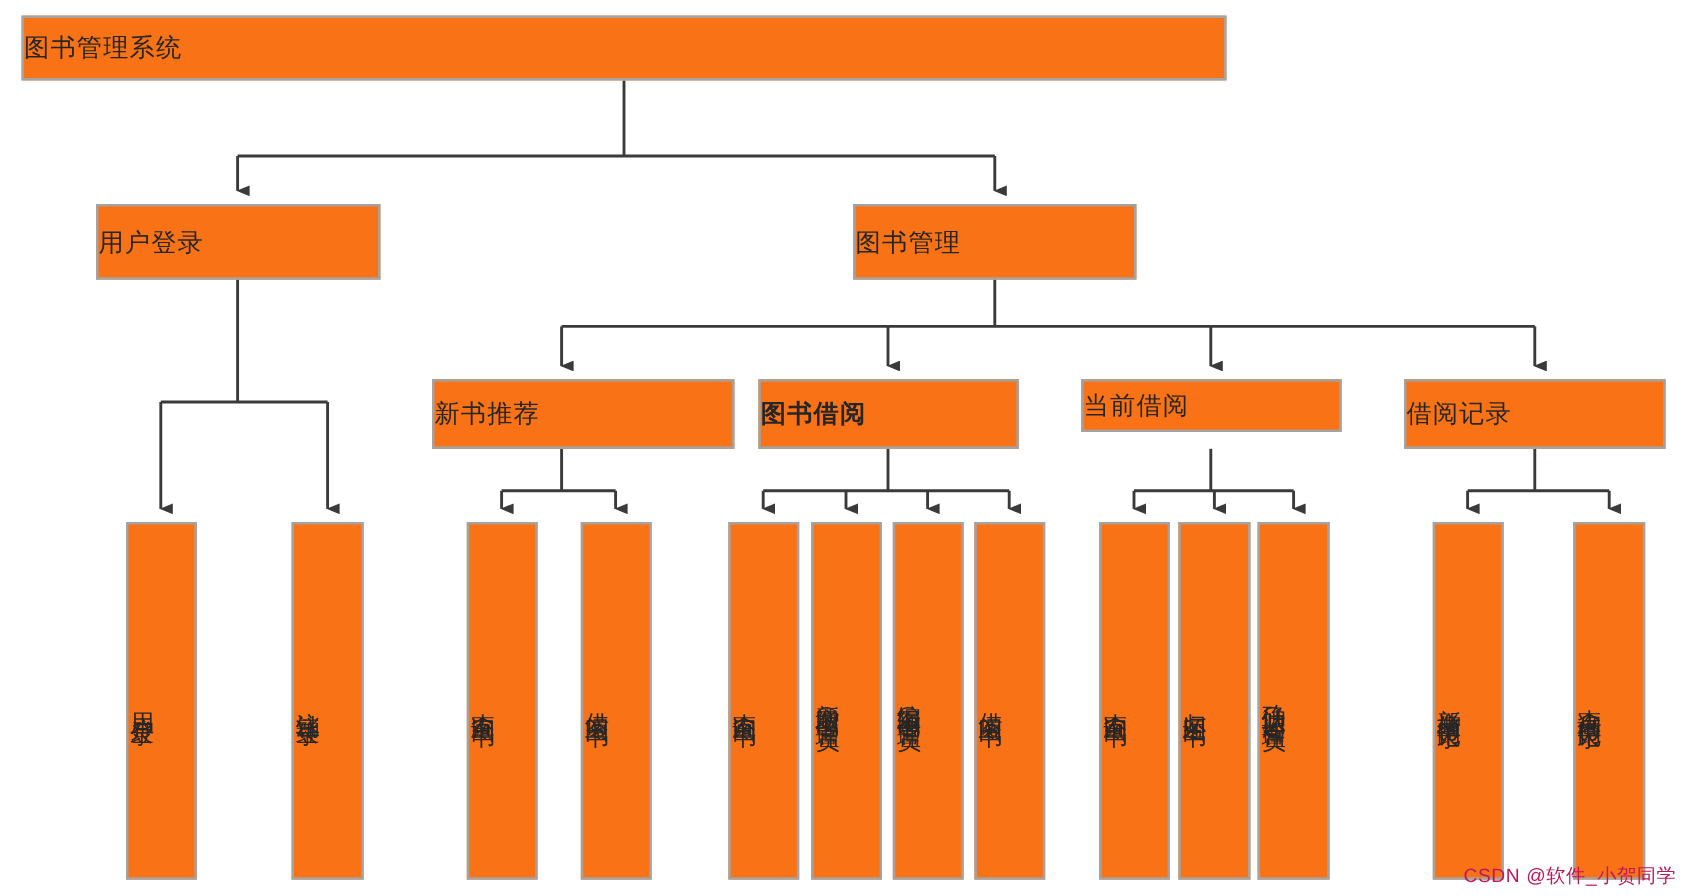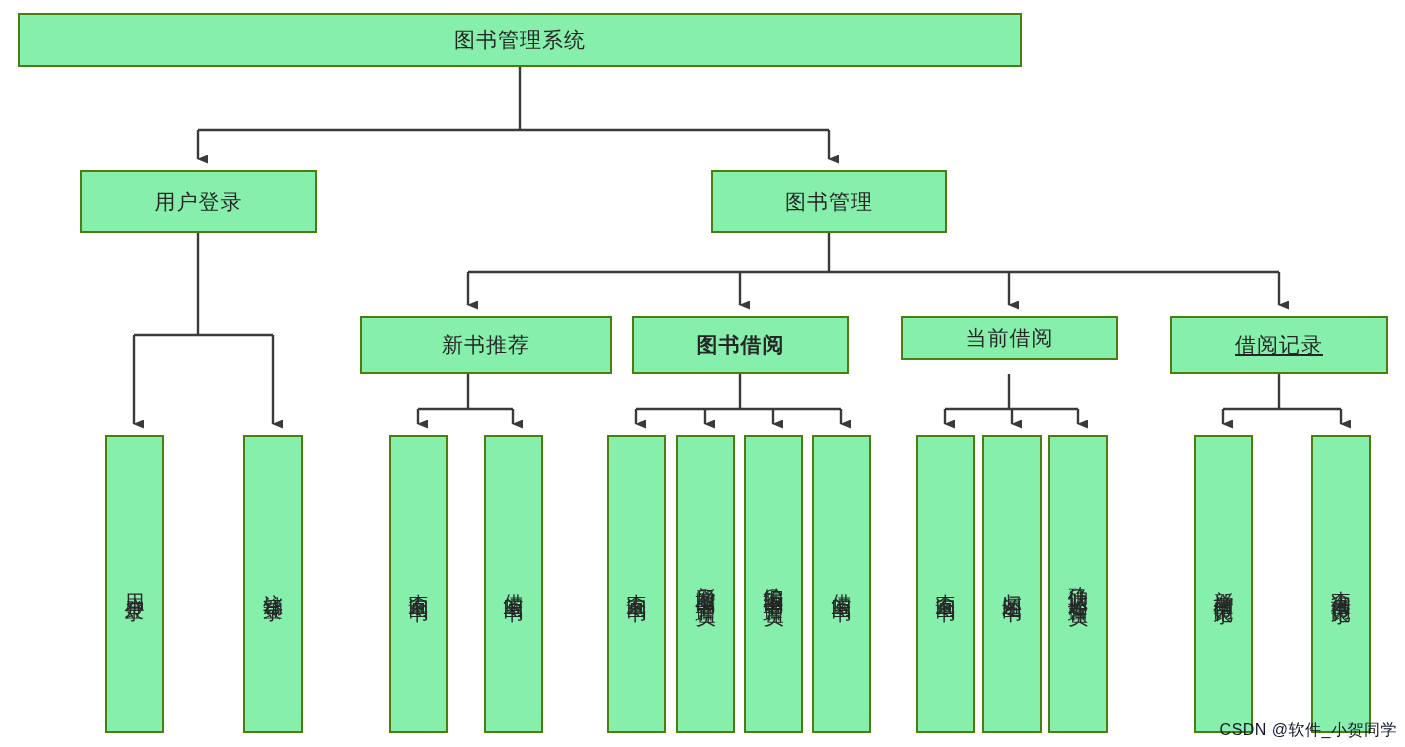--- a/index.html
+++ b/index.html
@@ -21,25 +21,24 @@
   #edge-layer {
     position: absolute;
     left: 0;
     top: 0;
     width: 1405px;
     height: 747px;
   }
   .node {
     position: absolute;
     box-sizing: border-box;
-    background: #86efac;
-    border: 2px solid #4d7c0f;
+    background: #f97316;
+    border: 2px solid #a3a3a3;
     display: flex;
     align-items: center;
-    justify-content: center;
     color: #262626;
     z-index: 2;
   }
   .node.horizontal {
     font-size: 21px;
     letter-spacing: 1px;
   }
   .node.vertical {
     font-size: 20px;
   }
@@ -53,21 +52,21 @@
   }
   .node-label {
     display: block;
     text-align: center;
   }
   #watermark {
     position: absolute;
     right: 8px;
     bottom: 6px;
     font-size: 16px;
-    color: #0f172a;
+    color: #be185d;
     letter-spacing: 0.5px;
     z-index: 5;
     white-space: nowrap;
   }
 </style>
 </head>
 <body>
 
 <div id="diagram-root">
 
@@ -126,21 +125,21 @@
       </div>
       <div class="node horizontal" style="left: 360px; top: 316px; width: 252px; height: 58px;">
         <span class="node-label">新书推荐</span>
       </div>
       <div class="node horizontal" style="left: 632px; top: 316px; width: 217px; height: 58px; font-weight: bold;">
         <span class="node-label">图书借阅</span>
       </div>
       <div class="node horizontal" style="left: 901px; top: 316px; width: 217px; height: 44px;">
         <span class="node-label">当前借阅</span>
       </div>
-      <div class="node horizontal" style="left: 1170px; top: 316px; width: 218px; height: 58px; text-decoration: underline;">
+      <div class="node horizontal" style="left: 1170px; top: 316px; width: 218px; height: 58px;">
         <span class="node-label">借阅记录</span>
       </div>
       <div class="node vertical" style="left: 105px; top: 435px; width: 59px; height: 298px;">
         <span class="node-label">用户登录</span>
       </div>
       <div class="node vertical" style="left: 243px; top: 435px; width: 60px; height: 298px;">
         <span class="node-label">注销登录</span>
       </div>
       <div class="node vertical" style="left: 389px; top: 435px; width: 59px; height: 298px;">
         <span class="node-label">查询图书</span>

